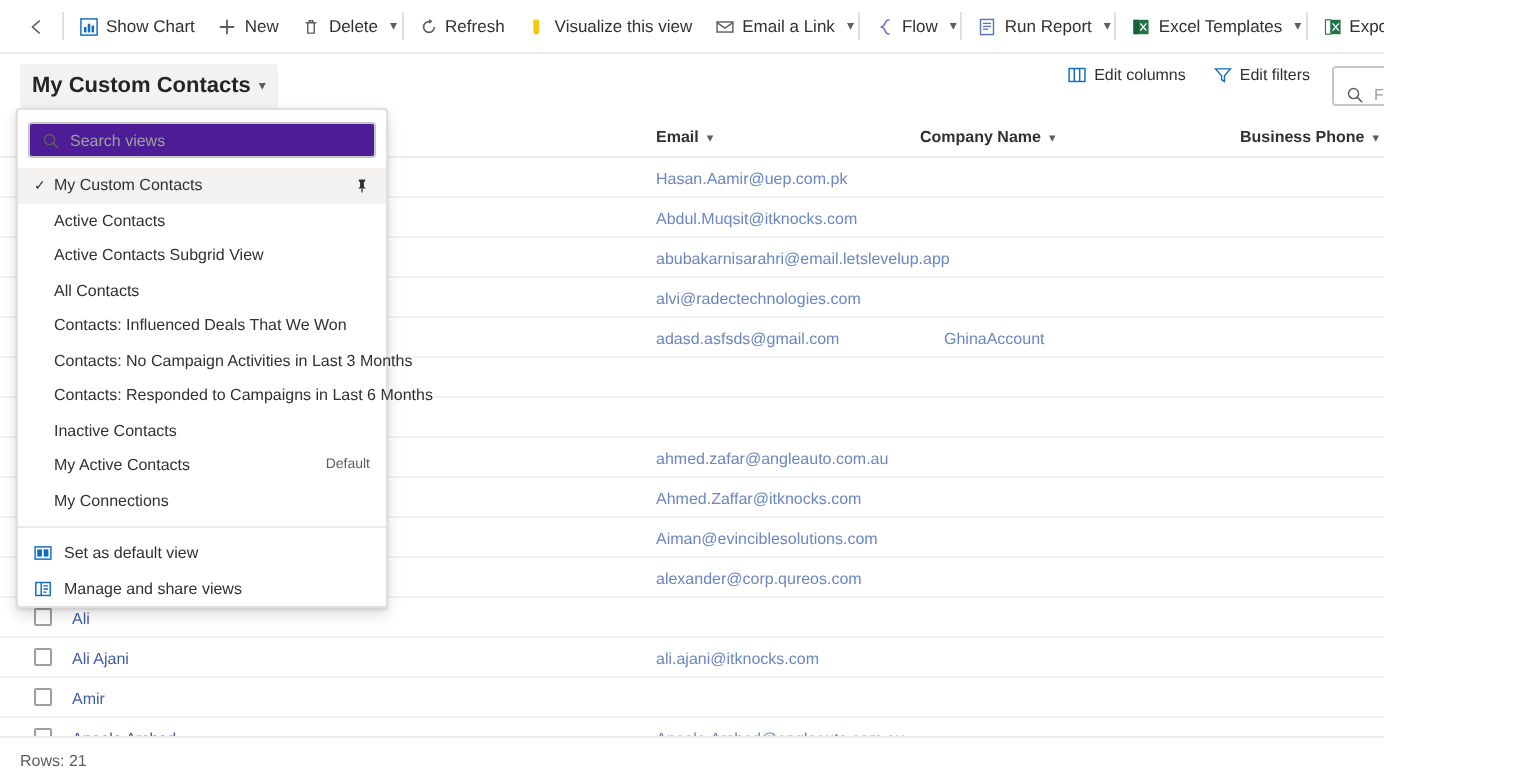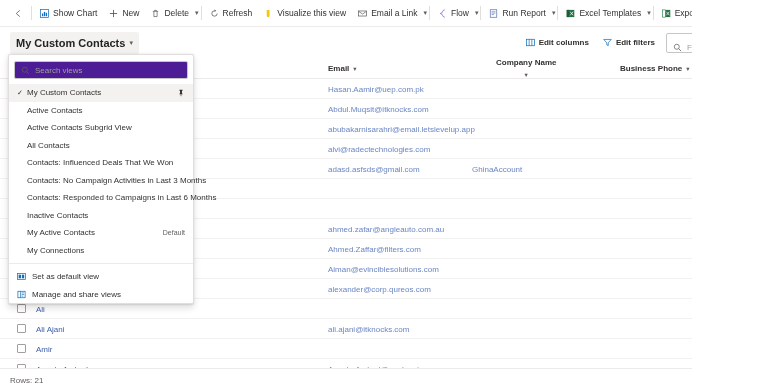--- a/index.html
+++ b/index.html
@@ -81,23 +81,23 @@
     font-size: 11px; font-weight: bold;
     color: #242424;
     white-space: nowrap;
   }
   .viewname .vchev { font-size:7px; color:#605e5c; font-weight: normal; }
   .view-right {
     position:absolute; right: 8px; top:0;
     height:31px; display:flex; align-items:center; gap:0px;
   }
   .vr-item {
-    display:flex; align-items:center; gap:4px;
+    display:flex; gap:4px;
     font-size: 8px; color:#323130; padding: 0 7px; height:20px;
-    white-space: nowrap; border-radius:2px;font-weight:bold;
+    white-space: nowrap; border-radius:2px;
   }
   .kw-box {
     display:flex; align-items:flex-end; gap:5px;
     width: 94px; height: 20px;
     border: 1px solid #c8c6c4; border-radius: 2px;
     padding: 0 6px; margin-left: 4px;
     font-size: 8px; color:#a19f9d;
     background:#ffffff;
   }
 
@@ -412,21 +412,21 @@
   </div>
 
   <div class="grid">
     <div class="grid-vline"></div>
 
     <div class="grid-head">
       <div class="hcell" style="left:328px;">
         <span>Email</span>
         <span class="hchev">▾</span>
       </div>
-      <div class="hcell" style="left:496px;flex-direction:column;">
+      <div class="hcell" style="left:460px;">
         <span>Company Name</span>
         <span class="hchev">▾</span>
       </div>
       <div class="hcell" style="left:620px;">
         <span>Business Phone</span>
         <span class="hchev">▾</span>
       </div>
     </div>
 
     <div class="rows" id="grid-rows">
@@ -482,21 +482,21 @@
         <div class="row">
           <div class="cb"></div>
           <div class="c-name"></div>
           <div class="c-email">ahmed.zafar@angleauto.com.au</div>
           <div class="c-company"></div>
           <div class="c-phone"></div>
         </div>
         <div class="row">
           <div class="cb"></div>
           <div class="c-name"></div>
-          <div class="c-email">Ahmed.Zaffar@filters.com</div>
+          <div class="c-email">Ahmed.Zaffar@itknocks.com</div>
           <div class="c-company"></div>
           <div class="c-phone"></div>
         </div>
         <div class="row">
           <div class="cb"></div>
           <div class="c-name"></div>
           <div class="c-email">Aiman@evinciblesolutions.com</div>
           <div class="c-company"></div>
           <div class="c-phone"></div>
         </div>

